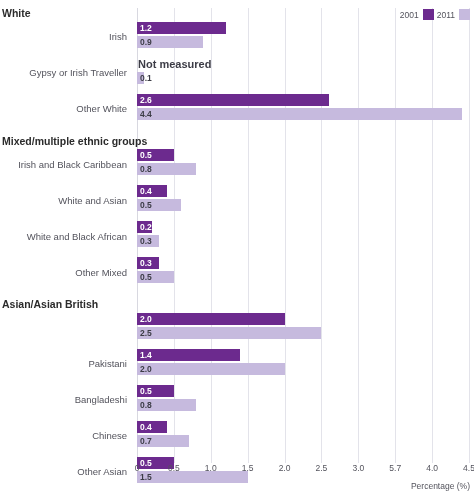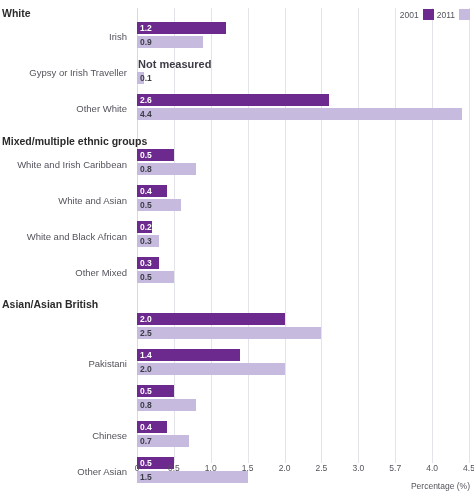--- a/index.html
+++ b/index.html
@@ -220,21 +220,21 @@
           </div>
           <div class="bar-wrap">
             <div class="bar y2011" style="width: 324.622px;"></div>
             <div class="bar-value on-light">4.4</div>
           </div>
         </div>
       </div>
       <div class="group-spacer"></div>
       <div class="group-heading">Mixed/multiple ethnic groups</div>
       <div class="row">
-        <div class="row-label">White and Irish Caribbean</div>
+        <div class="row-label">Irish and Black Caribbean</div>
         <div class="bars">
           <div class="bar-wrap">
             <div class="bar y2001" style="width: 36.8889px;"></div>
             <div class="bar-value on-dark">0.5</div>
           </div>
           <div class="bar-wrap">
             <div class="bar y2011" style="width: 59.0222px;"></div>
             <div class="bar-value on-light">0.8</div>
           </div>
         </div>
@@ -299,20 +299,21 @@
             <div class="bar y2001" style="width: 103.289px;"></div>
             <div class="bar-value on-dark">1.4</div>
           </div>
           <div class="bar-wrap">
             <div class="bar y2011" style="width: 147.556px;"></div>
             <div class="bar-value on-light">2.0</div>
           </div>
         </div>
       </div>
       <div class="row">
+        <div class="row-label">Bangladeshi</div>
         <div class="bars">
           <div class="bar-wrap">
             <div class="bar y2001" style="width: 36.8889px;"></div>
             <div class="bar-value on-dark">0.5</div>
           </div>
           <div class="bar-wrap">
             <div class="bar y2011" style="width: 59.0222px;"></div>
             <div class="bar-value on-light">0.8</div>
           </div>
         </div>

